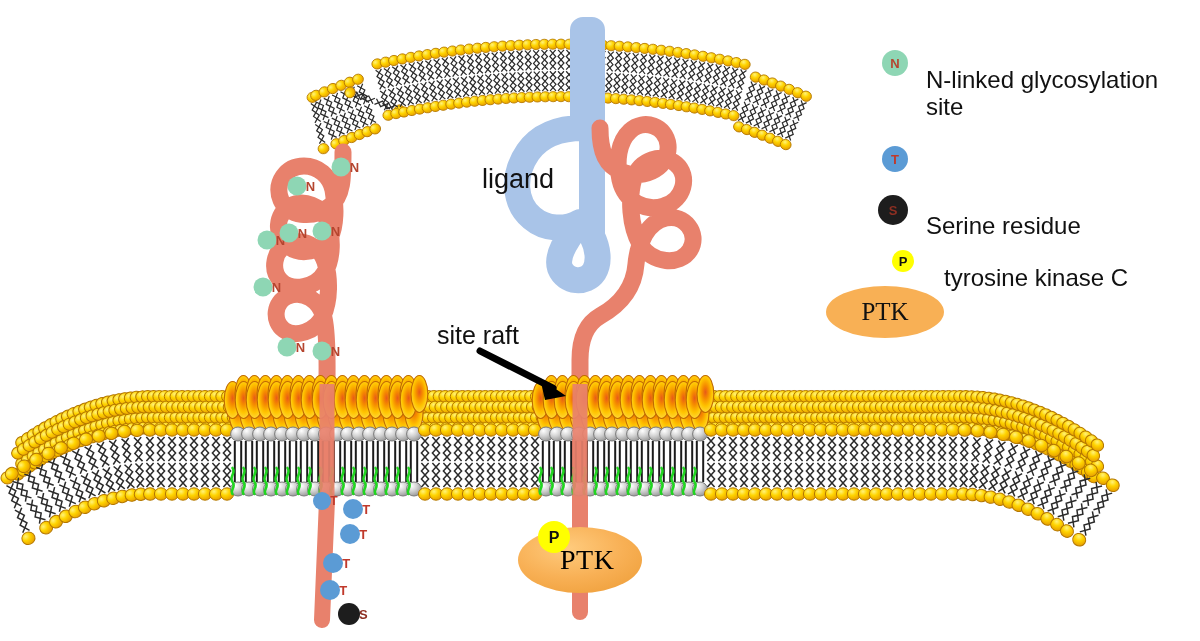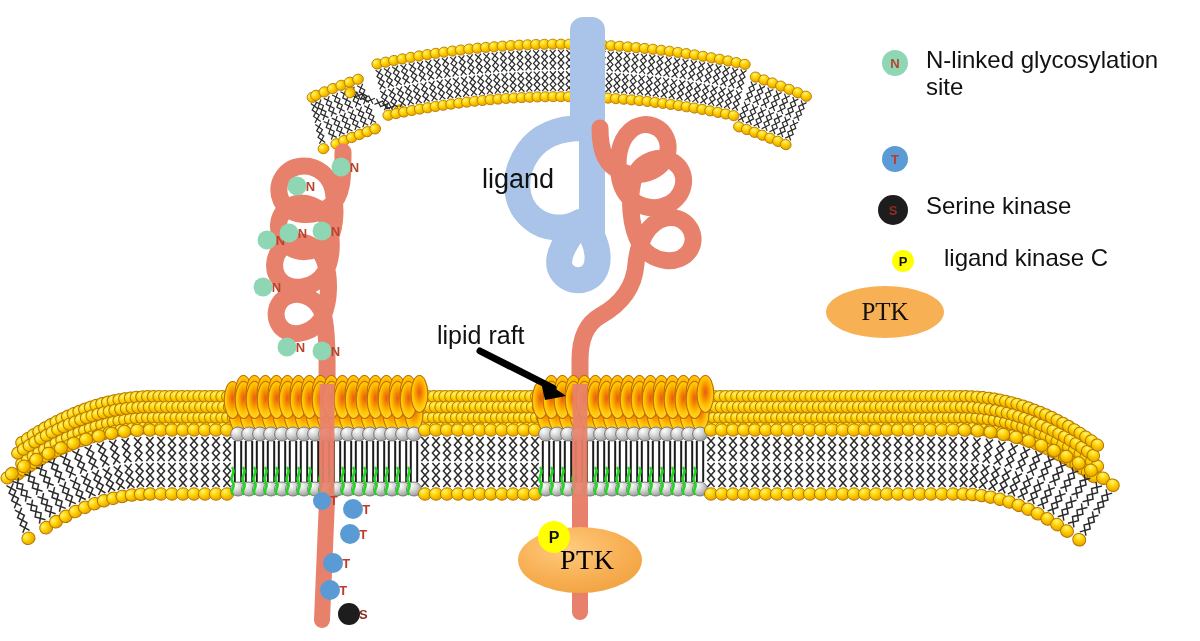--- a/index.html
+++ b/index.html
@@ -12,21 +12,21 @@
        white-space:pre;line-height:1.12;}
   #ligand-label{left:482px;top:164px;font-size:27px;text-align:right;}
   #raft-label{left:437px;top:321px;font-size:25px;}
   #ptk-label{left:560px;top:544px;font-size:28px;color:#000;
              font-family:"Liberation Serif",serif;letter-spacing:.5px;}
 
   
   #legend{position:absolute;left:826px;top:46px;width:372px;height:300px;}
   .lg-row{position:absolute;display:flex;align-items:flex-start;}
   .lg-text{font-size:24px;color:#111;line-height:1.14;
-           font-family:"Liberation Sans",sans-serif;white-space:pre-line;}
+           font-family:"Liberation Sans",sans-serif;white-space:pre-line;margin-top:20px;}
   .lg-mark{position:relative;flex:0 0 auto;}
   .dot{border-radius:50%;display:flex;align-items:center;justify-content:center;
        font-weight:700;line-height:1;}
   #lg0{left:56px;top:0px;}
   #lg1{left:56px;top:96px;}
   #lg2{left:52px;top:146px;}
   #lg3{left:66px;top:198px;}
   #lg4{left:0px;top:240px;}
   .lg-gap{width:18px;flex:0 0 18px;}
   .ptk-ell{width:118px;height:52px;border-radius:50%;
@@ -966,21 +966,21 @@
       <text x="554" y="543" text-anchor="middle" font-family="Liberation Sans, sans-serif" font-size="16" font-weight="700" fill="#111">P</text>
     </g>
 
     <g>
       <path d="M480,351 L553,388" stroke="#000" stroke-width="7" stroke-linecap="round" fill="none"></path>
       <path d="M566,396 L540,378 L545,400 Z" fill="#000"></path>
     </g>
   </svg>
 
   <div class="lbl" id="ligand-label">ligand</div>
-  <div class="lbl" id="raft-label">lipid raft</div>
+  <div class="lbl" id="raft-label">site raft</div>
   <div class="lbl" id="ptk-label">PTK</div>
 
   <div id="legend">
 
     <div class="lg-row" id="lg0">
       <span class="lg-mark">
         <span class="dot" style="width:26px;height:26px;background:#8ed6b4;font-size:13px;color:#b5452f;margin-top:4px;">N</span>
       </span>
       <span class="lg-gap"></span>
       <span class="lg-text">N-linked glycosylation
@@ -992,29 +992,29 @@
         <span class="dot" style="width:26px;height:26px;background:#5b9bd5;font-size:13px;color:#c0392b;margin-top:4px;">T</span>
       </span>
       <span class="lg-gap"></span>
     </div>
 
     <div class="lg-row" id="lg2">
       <span class="lg-mark">
         <span class="dot" style="width:30px;height:30px;background:#1d1d1d;font-size:13px;color:#8e2f22;margin-top:3px;">S</span>
       </span>
       <span class="lg-gap"></span>
-      <span class="lg-text">Serine kinase</span>
+      <span class="lg-text">Serine residue</span>
     </div>
 
     <div class="lg-row" id="lg3">
       <span class="lg-mark">
         <span class="dot" style="width:22px;height:22px;background:#ffff00;font-size:13px;color:#111;margin-top:6px;">P</span>
       </span>
       <span class="lg-gap" style="width:30px;flex:0 0 30px;"></span>
-      <span class="lg-text">ligand kinase C</span>
+      <span class="lg-text">tyrosine kinase C</span>
     </div>
 
     <div class="lg-row" id="lg4">
       <span class="lg-mark">
         <span class="ptk-ell" style="background:#f8b055;">PTK</span>
       </span>
       <span class="lg-gap" style="width:16px;flex:0 0 16px;"></span>
     </div>
 
   </div>

